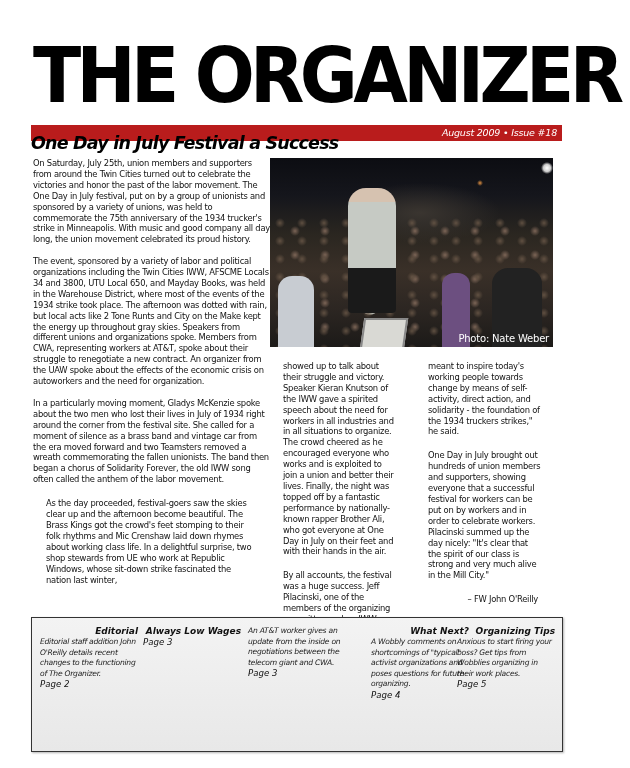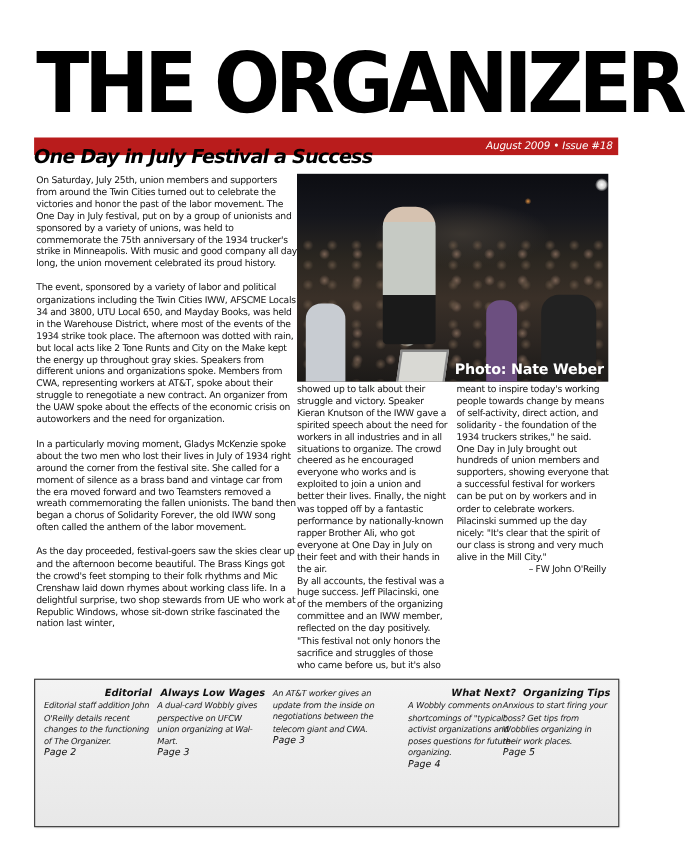--- a/index.html
+++ b/index.html
@@ -24,21 +24,21 @@
   .headline {
     position: absolute; left: 31px; top: 132px; width: 531px; text-align: left;
     font-family: "DejaVu Sans", sans-serif; font-weight: bold; font-style: italic;
     font-size: 17.5px; line-height: 22px; letter-spacing: -0.8px; color: #000;
   }
   .col {
     position: absolute; font-family: "DejaVu Sans", sans-serif;
     font-size: 8.4px; line-height: 10.9px; letter-spacing: -0.25px; color: #111;
   }
   .col p { margin: 0 0 10.9px 0; }
-  .col p.nomargin { margin: 0; }
+  .col p.nomargin { margin: 13px; }
   .col1 { left: 33px; top: 158px; width: 238px; }
   .col2 { left: 270px; top: 348px; width: 138px; }
   .col3 { left: 415px; top: 348px; width: 140px; }
   .byline { text-align: right; padding-right: 4px; margin-top: 6px; }
   .photo {
     position: absolute; left: 270px; top: 158px; width: 283px; height: 189px;
     background:
       radial-gradient(ellipse 30px 60px at 100px 120px, #c9ccc4 0%, #b9bcb4 60%, transparent 62%),
       radial-gradient(circle 10px at 105px 45px, #d8c8b8 0%, #c8b8a8 80%, transparent 85%),
       radial-gradient(ellipse 80px 30px at 150px 55px, #3a3530 0%, transparent 100%),
@@ -61,21 +61,21 @@
   }
   .laptop {
     position: absolute; left: 92px; top: 160px; width: 40px; height: 28px; background: #d9d9d4;
     border: 2px solid #888; transform: skewX(-8deg);
   }
   .figure-purple { position:absolute; left:172px; top:115px; width:28px; height:74px; background:#6c4f80; border-radius:12px 12px 0 0; }
   .figure-white { position:absolute; left:8px; top:118px; width:36px; height:71px; background:#c8ccd2; border-radius:14px 14px 0 0; }
   .figure-dark { position:absolute; left:222px; top:110px; width:50px; height:79px; background:#222; border-radius:16px 16px 0 0; }
   .photo-credit {
     position: absolute; right: 4px; bottom: 3px; color: #fff;
-    font-family: "DejaVu Sans", sans-serif; font-weight: bold; font-size: 13px; letter-spacing: -0.2px;
+    font-family: "DejaVu Sans", sans-serif; font-weight: normal; font-size: 10px; letter-spacing: -0.2px;
   }
   .toc-panel {
     position: absolute; left: 31px; top: 617px; width: 530px; height: 133px;
     border: 1.5px solid #333; background: linear-gradient(180deg, #f3f3f3 0%, #e8e8e8 100%);
     box-shadow: 1px 1px 2px rgba(0,0,0,0.3);
   }
   .toc-item {
     position: absolute; top: 8px; width: 98px;
     font-family: "DejaVu Sans", sans-serif; font-style: italic;
     font-size: 7.6px; line-height: 10.6px; letter-spacing: -0.25px; color: #222;
@@ -128,21 +128,20 @@
 </div>
 
 <div class="toc-panel">
   <div class="toc-item toc-0">
     <div class="toc-title">Editorial</div>
     <div>Editorial staff addition John O'Reilly details recent changes to the functioning of The Organizer.</div>
     <div class="toc-page">Page 2</div>
   </div>
   <div class="toc-item toc-1">
     <div class="toc-title">Always Low Wages</div>
-    <div>A dual-card Wobbly gives perspective on UFCW union organizing at Wal-Mart.</div>
     <div class="toc-page">Page 3</div>
   </div>
   <div class="toc-item toc-2">
     <div>An AT&amp;T worker gives an update from the inside on negotiations between the telecom giant and CWA.</div>
     <div class="toc-page">Page 3</div>
   </div>
   <div class="toc-item toc-3">
     <div class="toc-title">What Next?</div>
     <div>A Wobbly comments on shortcomings of "typical" activist organizations and poses questions for future organizing.</div>
     <div class="toc-page">Page 4</div>

